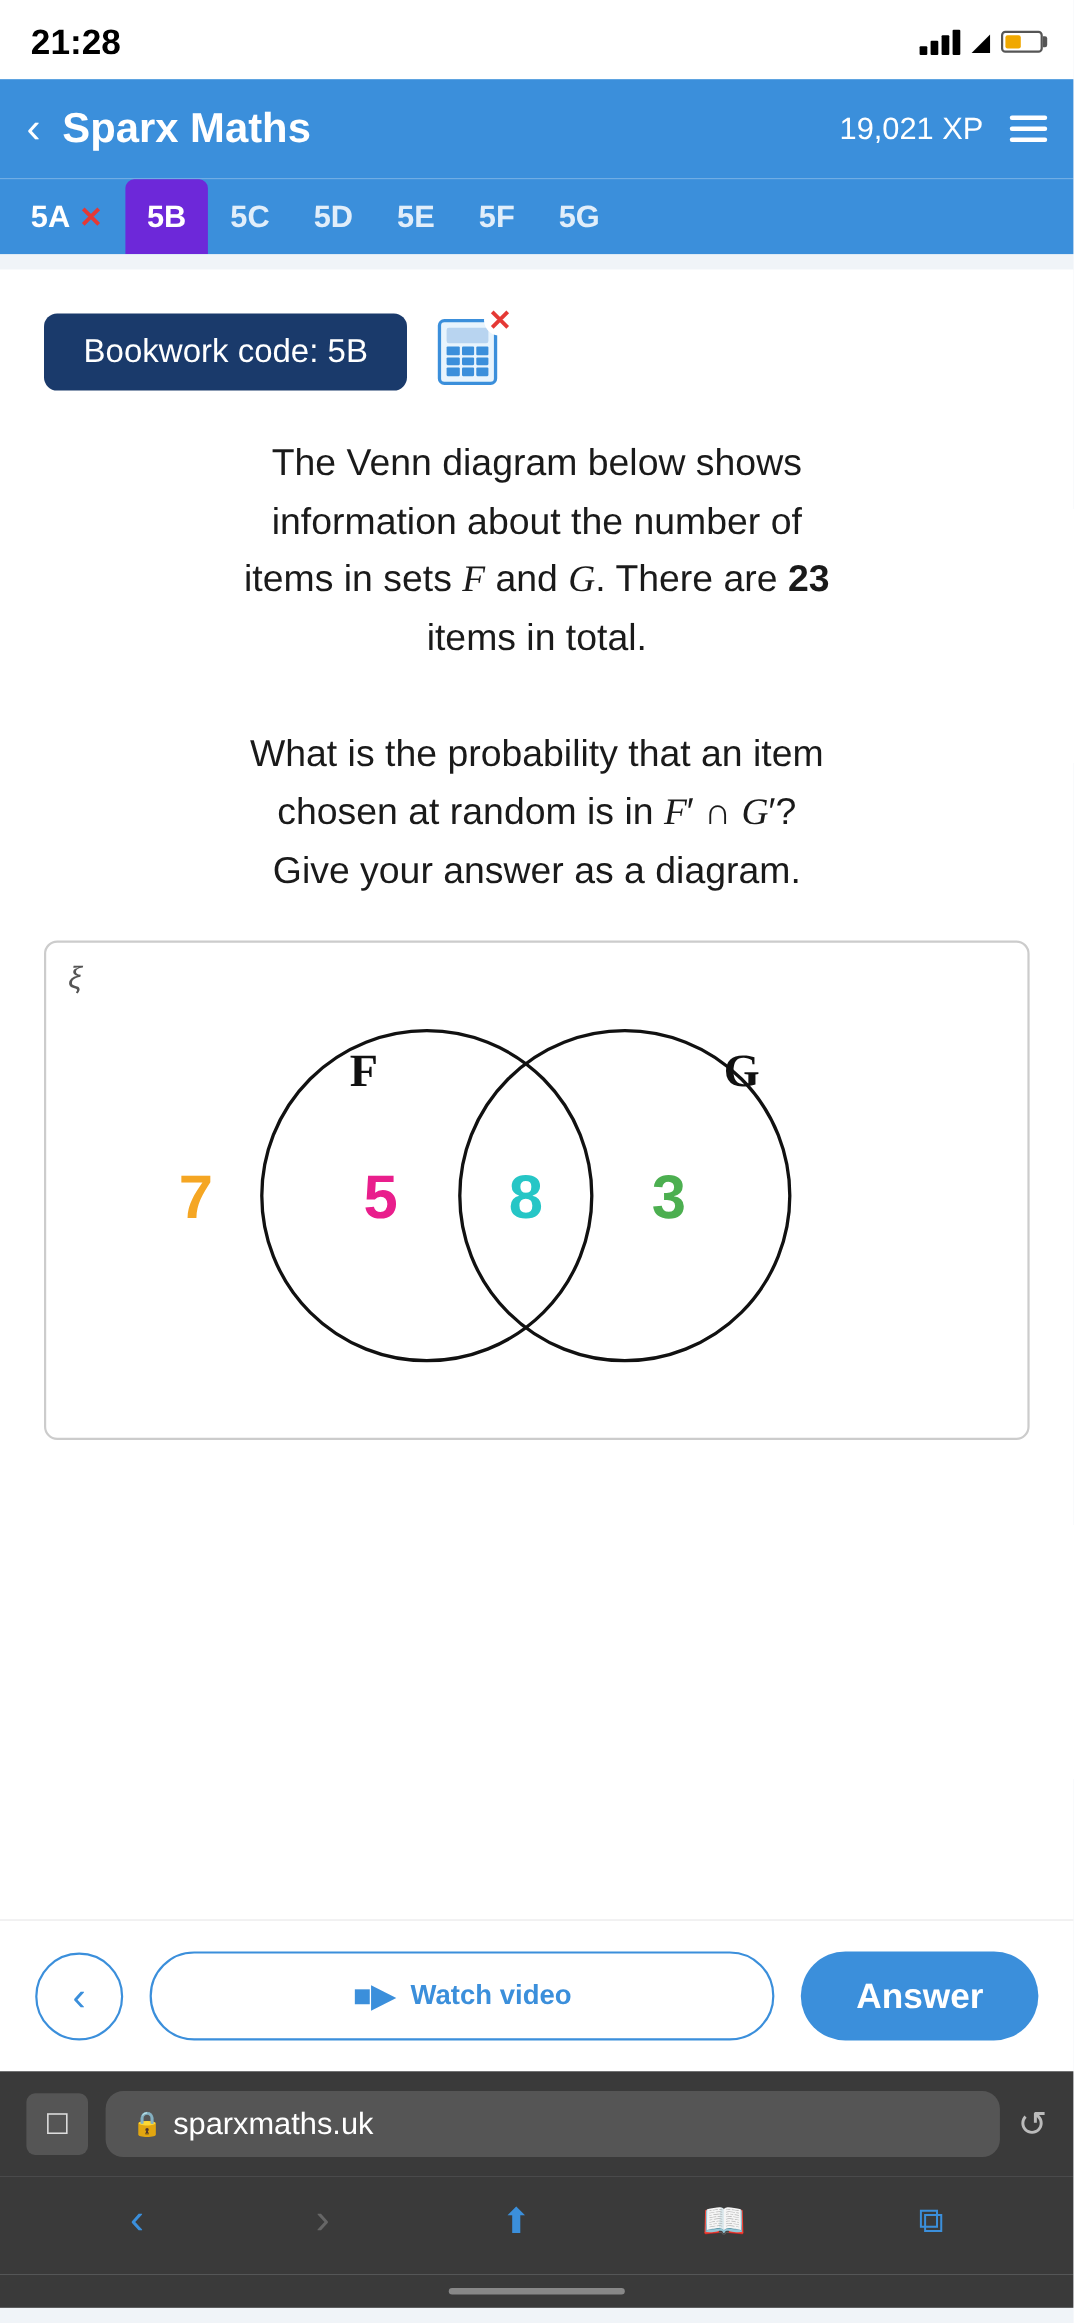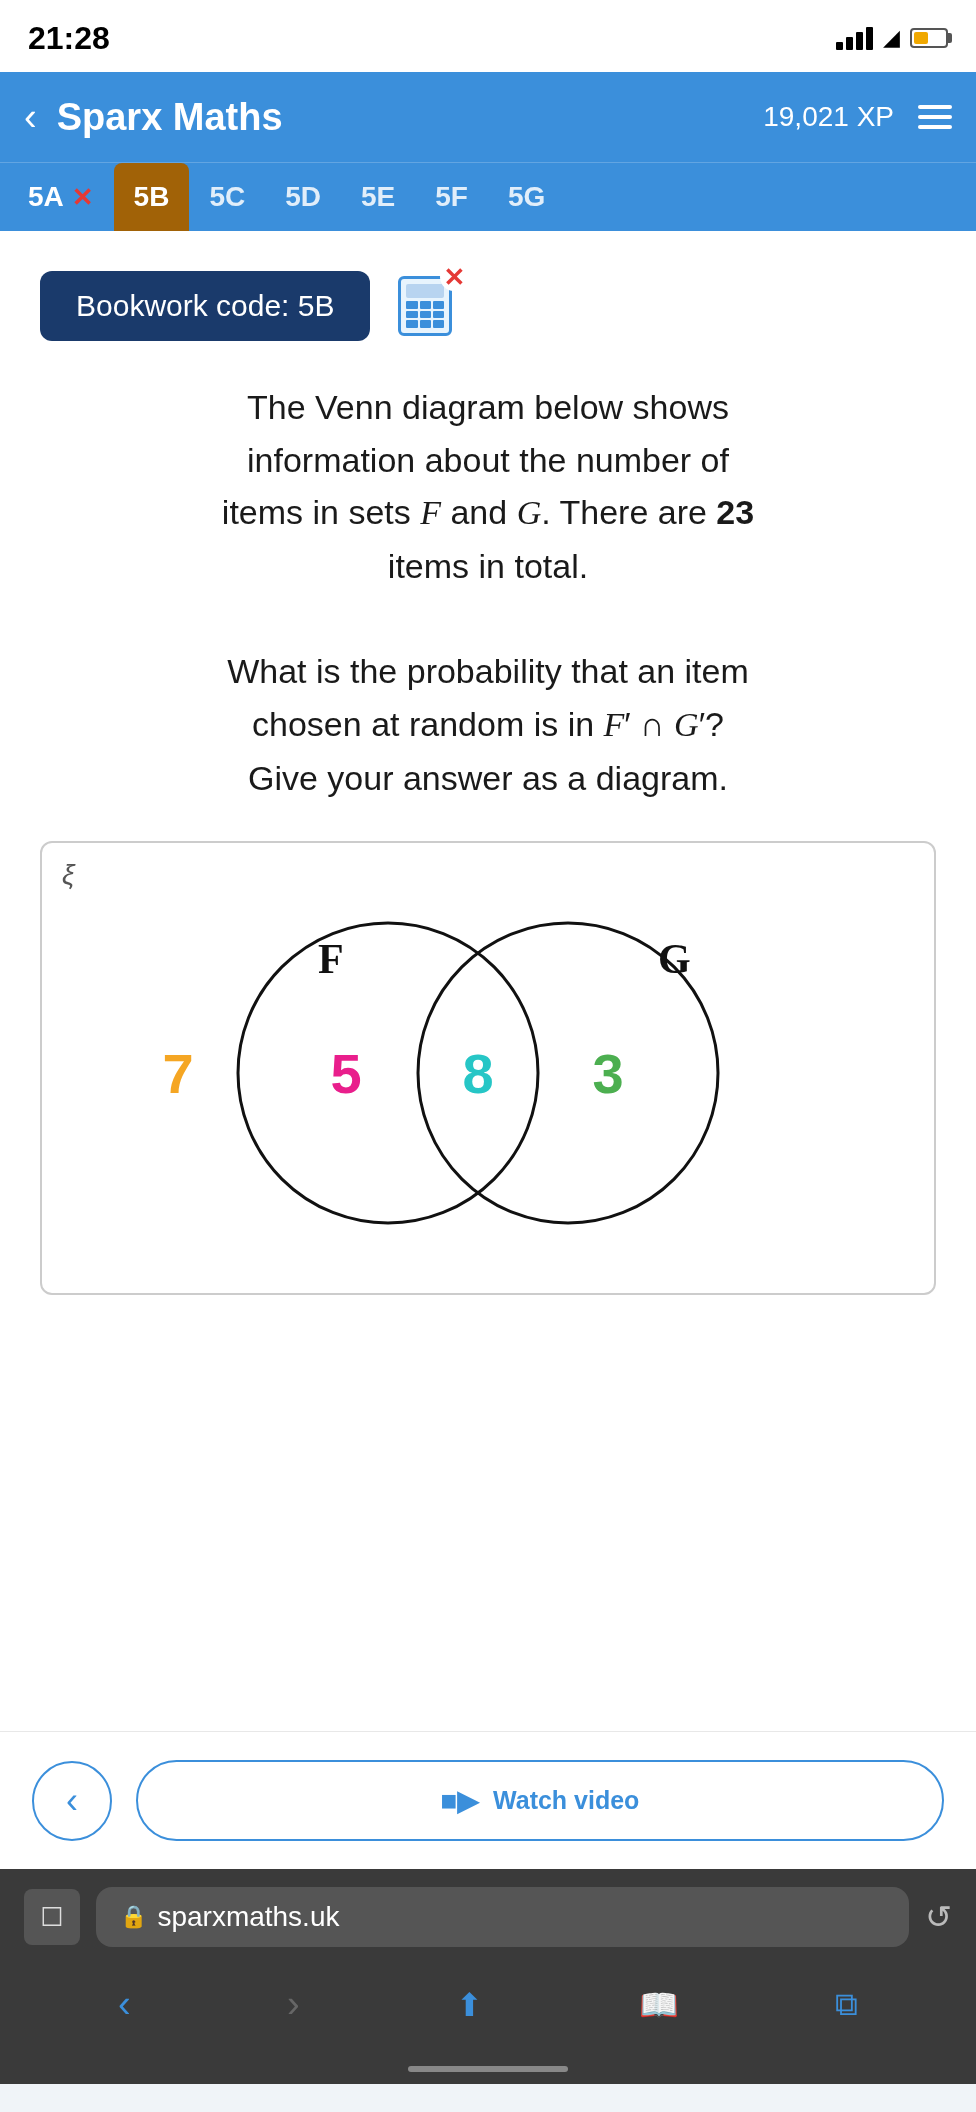--- a/index.html
+++ b/index.html
@@ -124,40 +124,41 @@
     }
     .tab-item {
       padding: 18px 20px;
       font-size: 28px;
       font-weight: 600;
       color: rgba(255,255,255,0.85);
       cursor: pointer;
       white-space: nowrap;
     }
     .tab-item.active {
-      background: #a16207;
+      background: #6d28d9;
       color: #fff;
       border-radius: 8px 8px 0 0;
     }
     .tab-item.error {
       color: #fff;
       display: flex;
       align-items: center;
       gap: 8px;
     }
     .tab-x {
       color: #e53935;
       font-size: 26px;
     }
 
     
     .main-content {
       background: #fff;
       padding: 40px 40px 30px;
       min-height: 1500px;
+      margin-top: 14px;
     }
 
     
     .bookwork-row {
       display: flex;
       align-items: center;
       gap: 20px;
       margin-bottom: 40px;
     }
     .bookwork-badge {
@@ -505,20 +506,23 @@
 </div>
 
 <div class="action-bar">
   <button class="btn-back-circle">
     <span style="color:#3b8fdb;font-size:36px;font-weight:300;">‹</span>
   </button>
   <button class="btn-watch-video">
     <span class="video-icon">■▶</span>
     <span>Watch video</span>
   </button>
+  <button class="btn-answer">
+    <span>Answer</span>
+  </button>
 </div>
 
 <div class="browser-bar">
   <div class="browser-tab-icon">
     <span>☐</span>
   </div>
   <div class="browser-url-bar">
     <span class="browser-lock">🔒</span>
     <span class="browser-url-text">sparxmaths.uk</span>
   </div>

